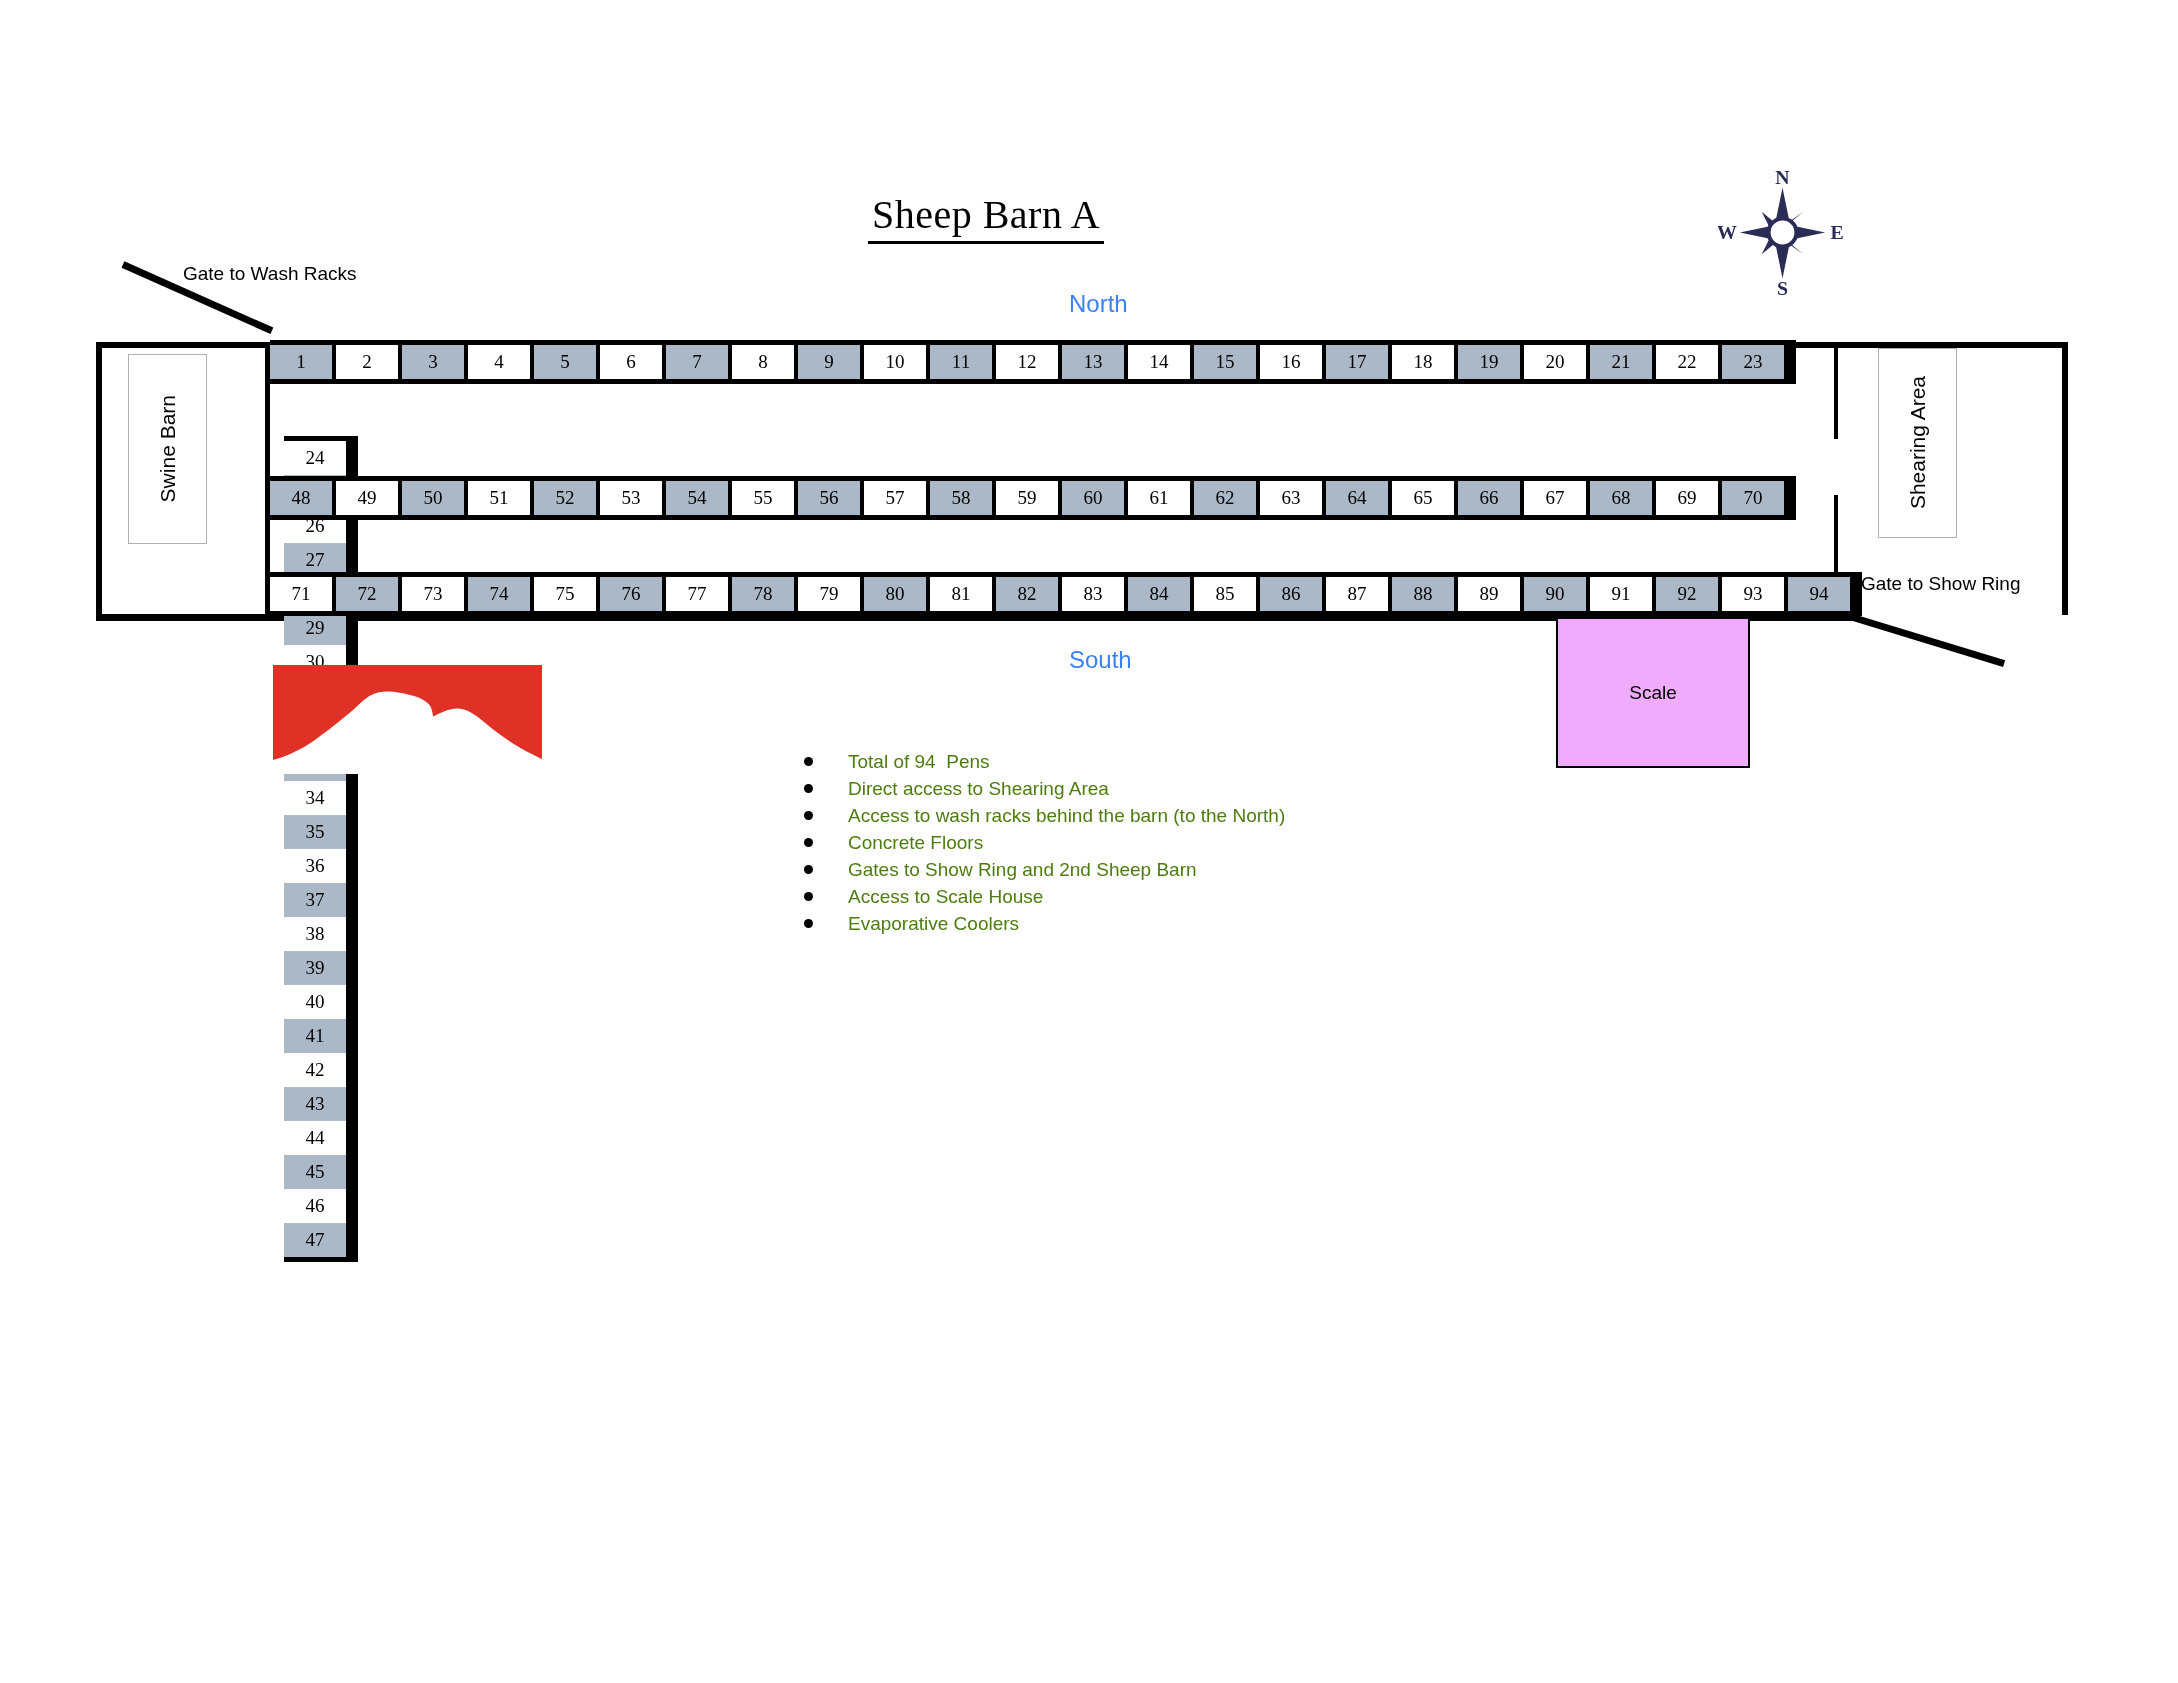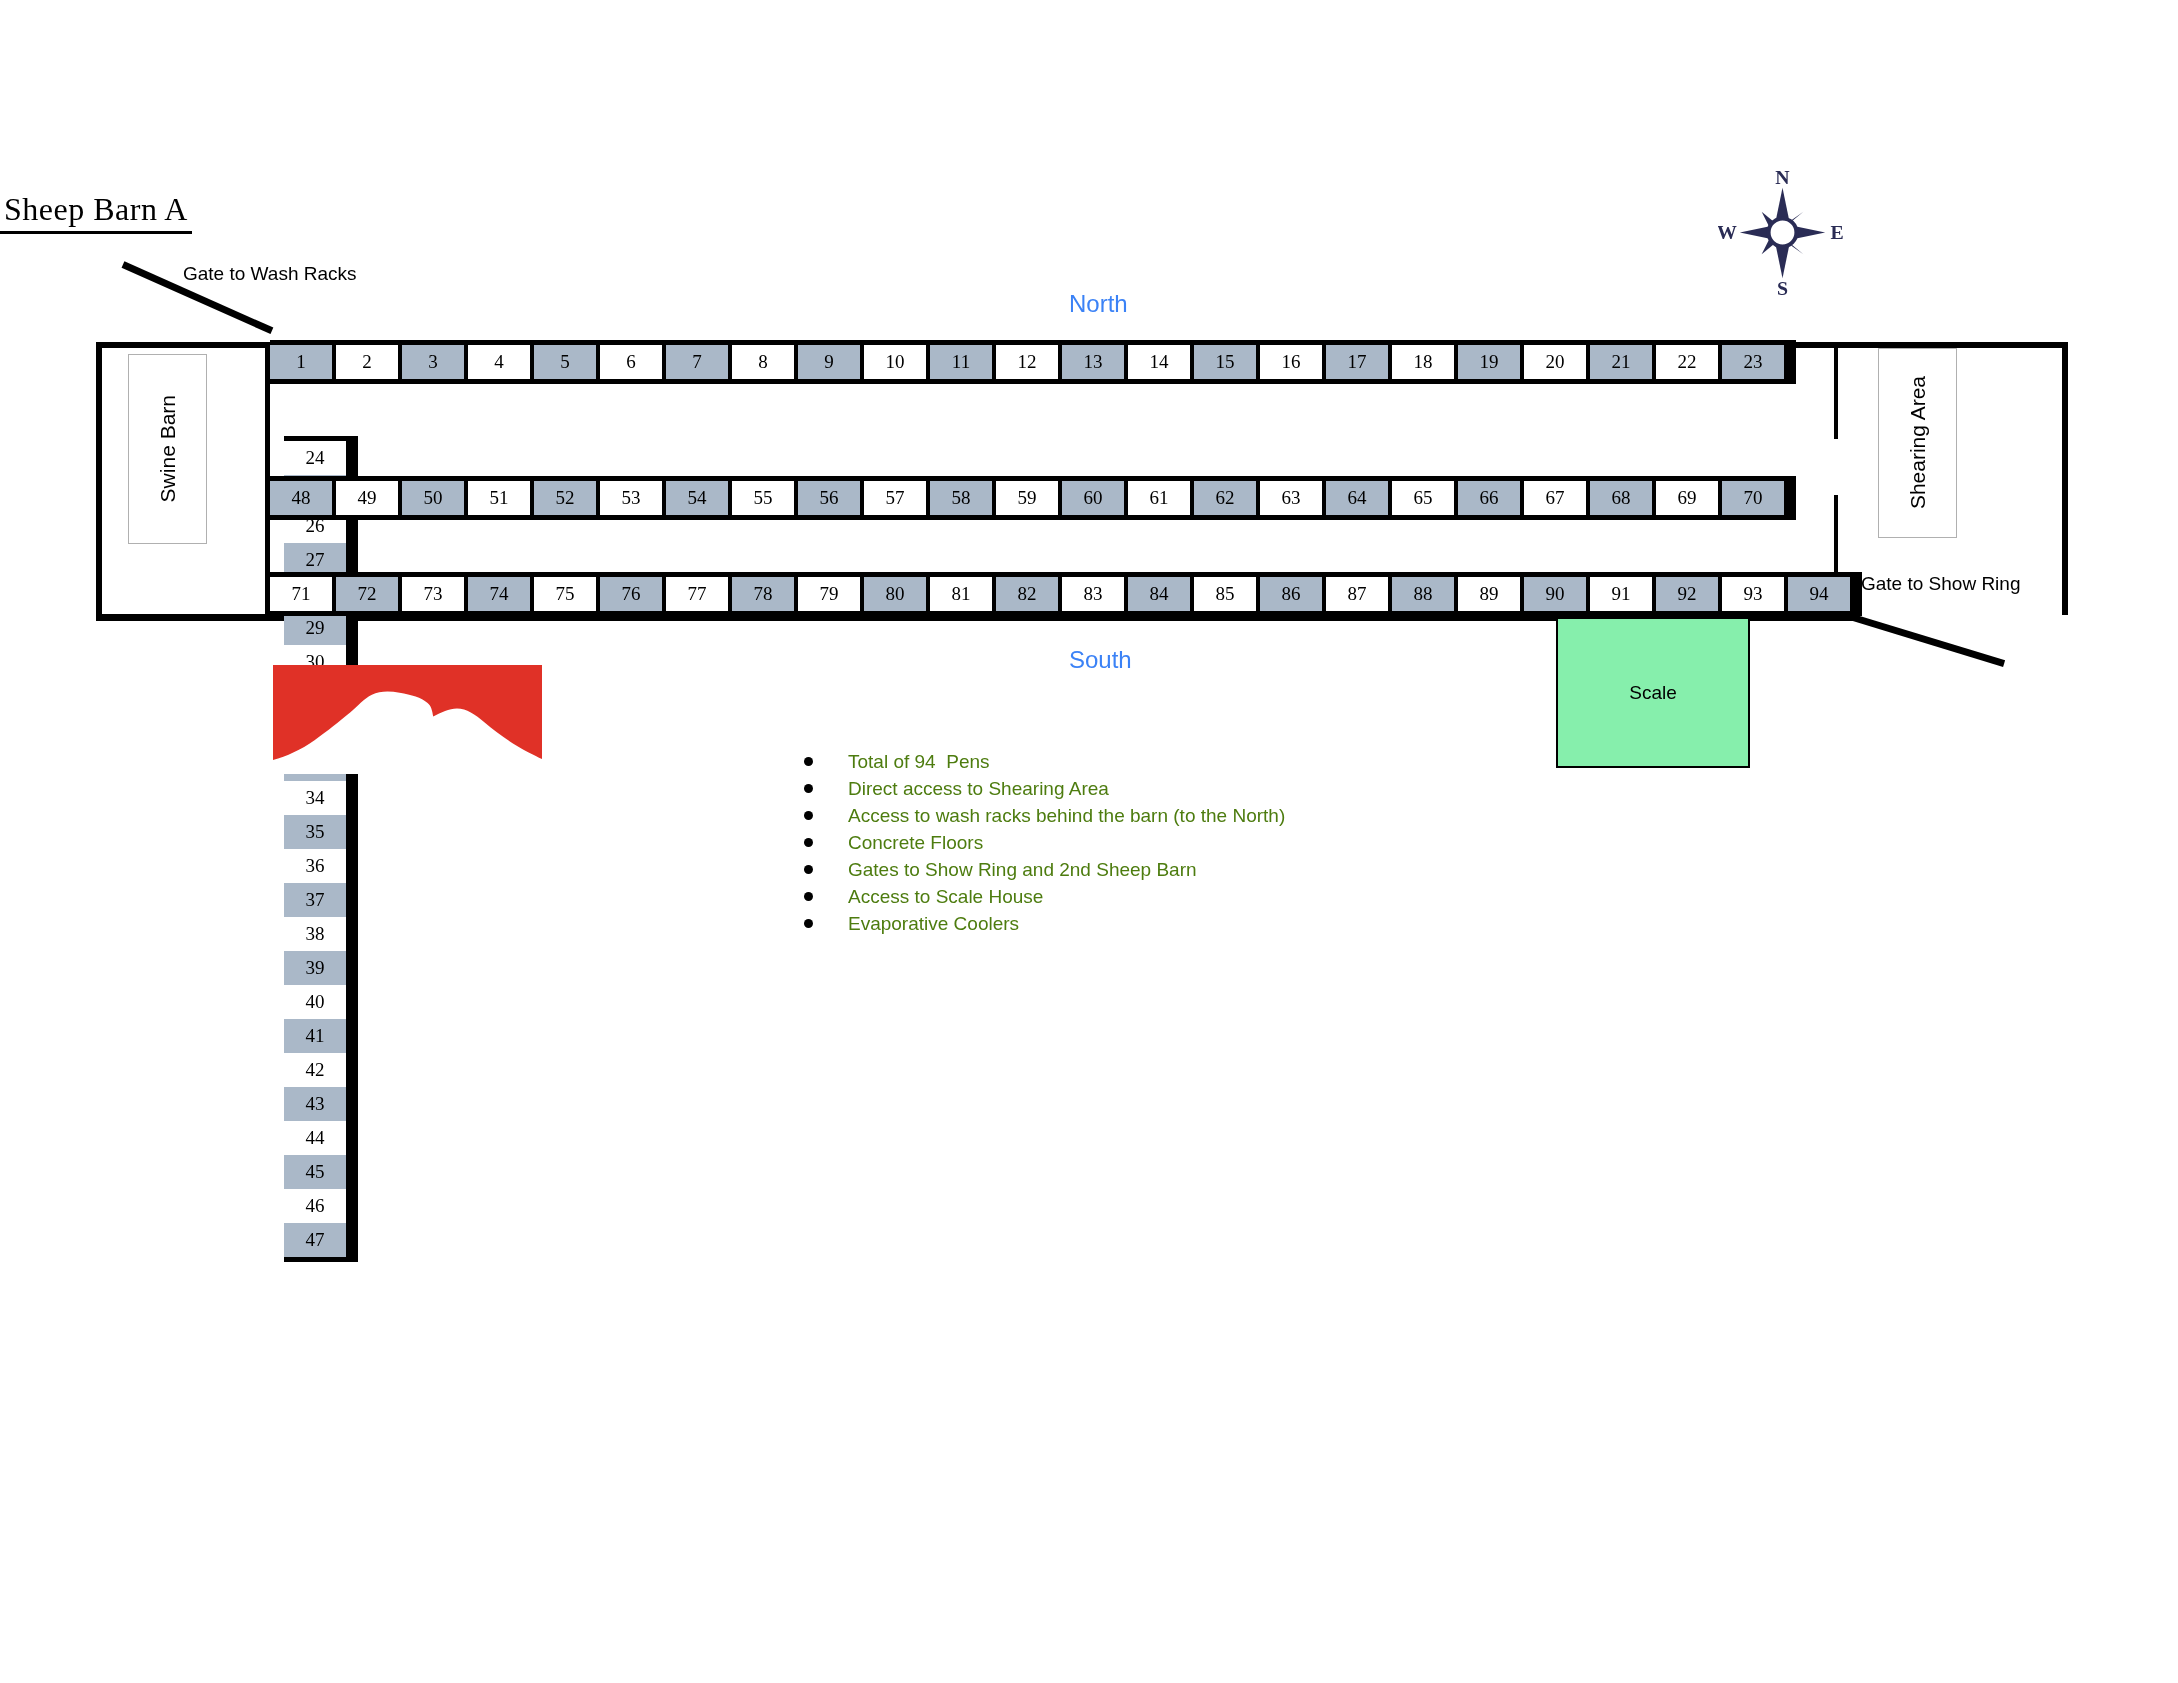--- a/index.html
+++ b/index.html
@@ -14,23 +14,23 @@
     font-family: "Liberation Sans", sans-serif;
     overflow: hidden;
   }
 
   
   #title {
     position: absolute;
     left: 0;
     top: 191px;
     width: 1972px;
-    text-align: left;
+    text-align: center;
     font-family: "Liberation Serif", serif;
-    font-size: 32px;
+    font-size: 40px;
     color: #000;
     letter-spacing: 0.5px;
   }
   #title .title-underline {
     display: inline-block;
     border-bottom: 3px solid #000;
     padding: 0 4px 3px 4px;
   }
 
   
@@ -154,21 +154,21 @@
   #swine-barn-box   { left: 128px;  top: 354px; width: 77px; height: 188px; }
   #shearing-area-box{ left: 1878px; top: 348px; width: 77px; height: 188px; }
 
   
   #scale-box {
     position: absolute;
     left: 1556px;
     top: 617px;
     width: 194px;
     height: 151px;
-    background: #86efac;
+    background: #f0abfc;
     border: 2px solid #000;
     box-sizing: border-box;
     display: flex;
     align-items: center;
     justify-content: center;
   }
   #scale-box .scale-label {
     font-size: 19px;
     color: #000;
   }

